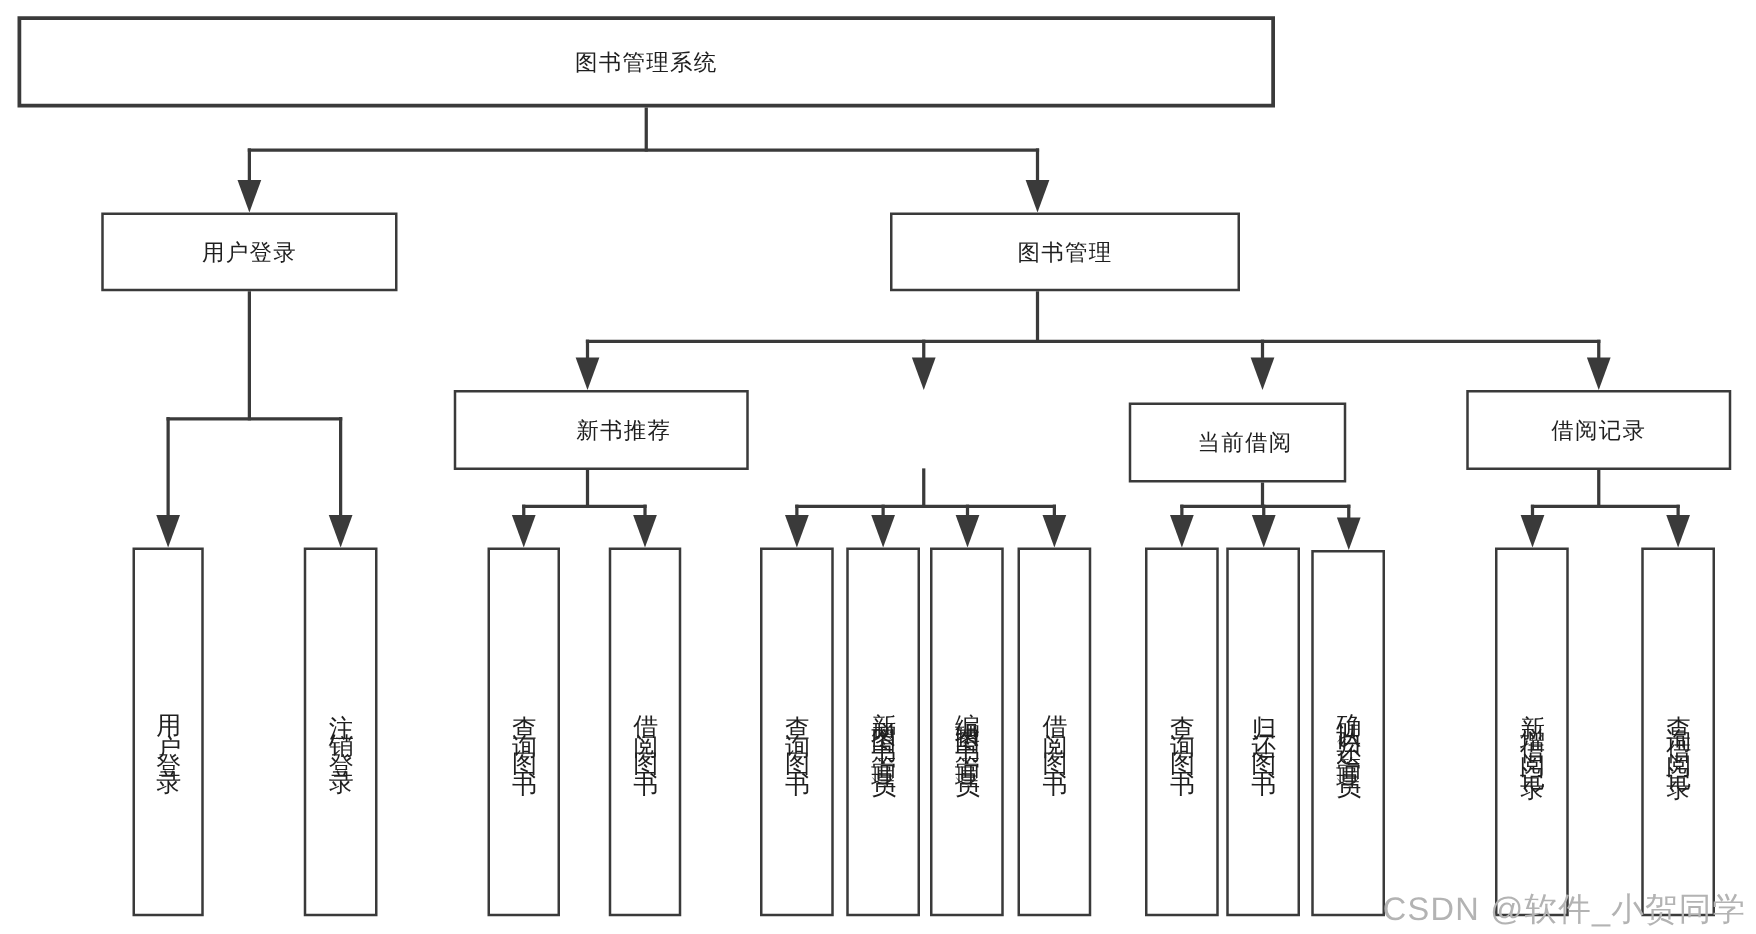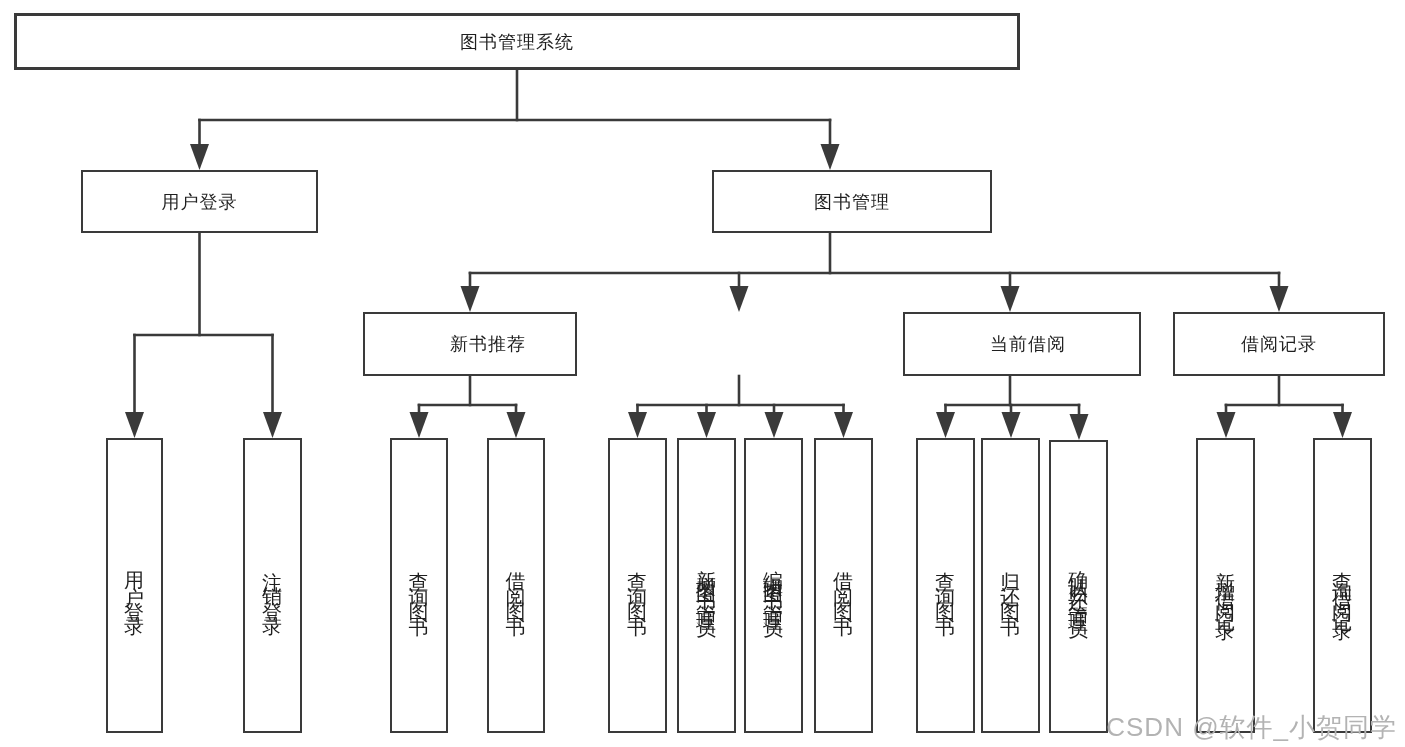--- a/index.html
+++ b/index.html
@@ -130,35 +130,35 @@
     <g>
       <line x1="1279" y1="376" x2="1279" y2="405"></line>
       <line x1="1226" y1="405" x2="1342.5" y2="405"></line>
       <line x1="1226" y1="405" x2="1226" y2="418"></line>
       <polygon stroke="none" points="1216.5,412 1235.5,412 1226,438"></polygon>
       <line x1="1342.5" y1="405" x2="1342.5" y2="418"></line>
       <polygon stroke="none" points="1333,412 1352,412 1342.5,438"></polygon>
     </g>
   </svg>
 
-  <div class="node h root" style="left:14px; top:13px; width:1006px; height:57px;">
+  <div class="node h root" style="left:14px; top:13px; width:1006px; height:73px;">
     <span>图书管理系统</span>
   </div>
 
   <div class="node h" style="left:81px; top:170px; width:237px; height:63px;">
     <span>用户登录</span>
   </div>
   <div class="node h" style="left:712px; top:170px; width:280px; height:63px;">
     <span>图书管理</span>
   </div>
 
-  <div class="node h" style="left:363px; top:312px; width:214px; height:64px;padding-left:36px;">
+  <div class="node h" style="left:363px; top:312px; width:236px; height:64px;padding-left:36px;">
     <span>新书推荐</span>
   </div>
-  <div class="node h" style="left:903px; top:312px; width:238px; height:64px;padding-left:12px;">
+  <div class="node h" style="left:903px; top:322px; width:174px; height:64px;padding-left:12px;">
     <span>当前借阅</span>
   </div>
   <div class="node h" style="left:1173px; top:312px; width:212px; height:64px;">
     <span>借阅记录</span>
   </div>
 
   <div class="node v" style="left:106px; top:438px; width:57px; height:295px;">
     <span class="vtext ls-wide">用户登录</span>
   </div>
   <div class="node v" style="left:243px; top:438px; width:59px; height:295px;">

